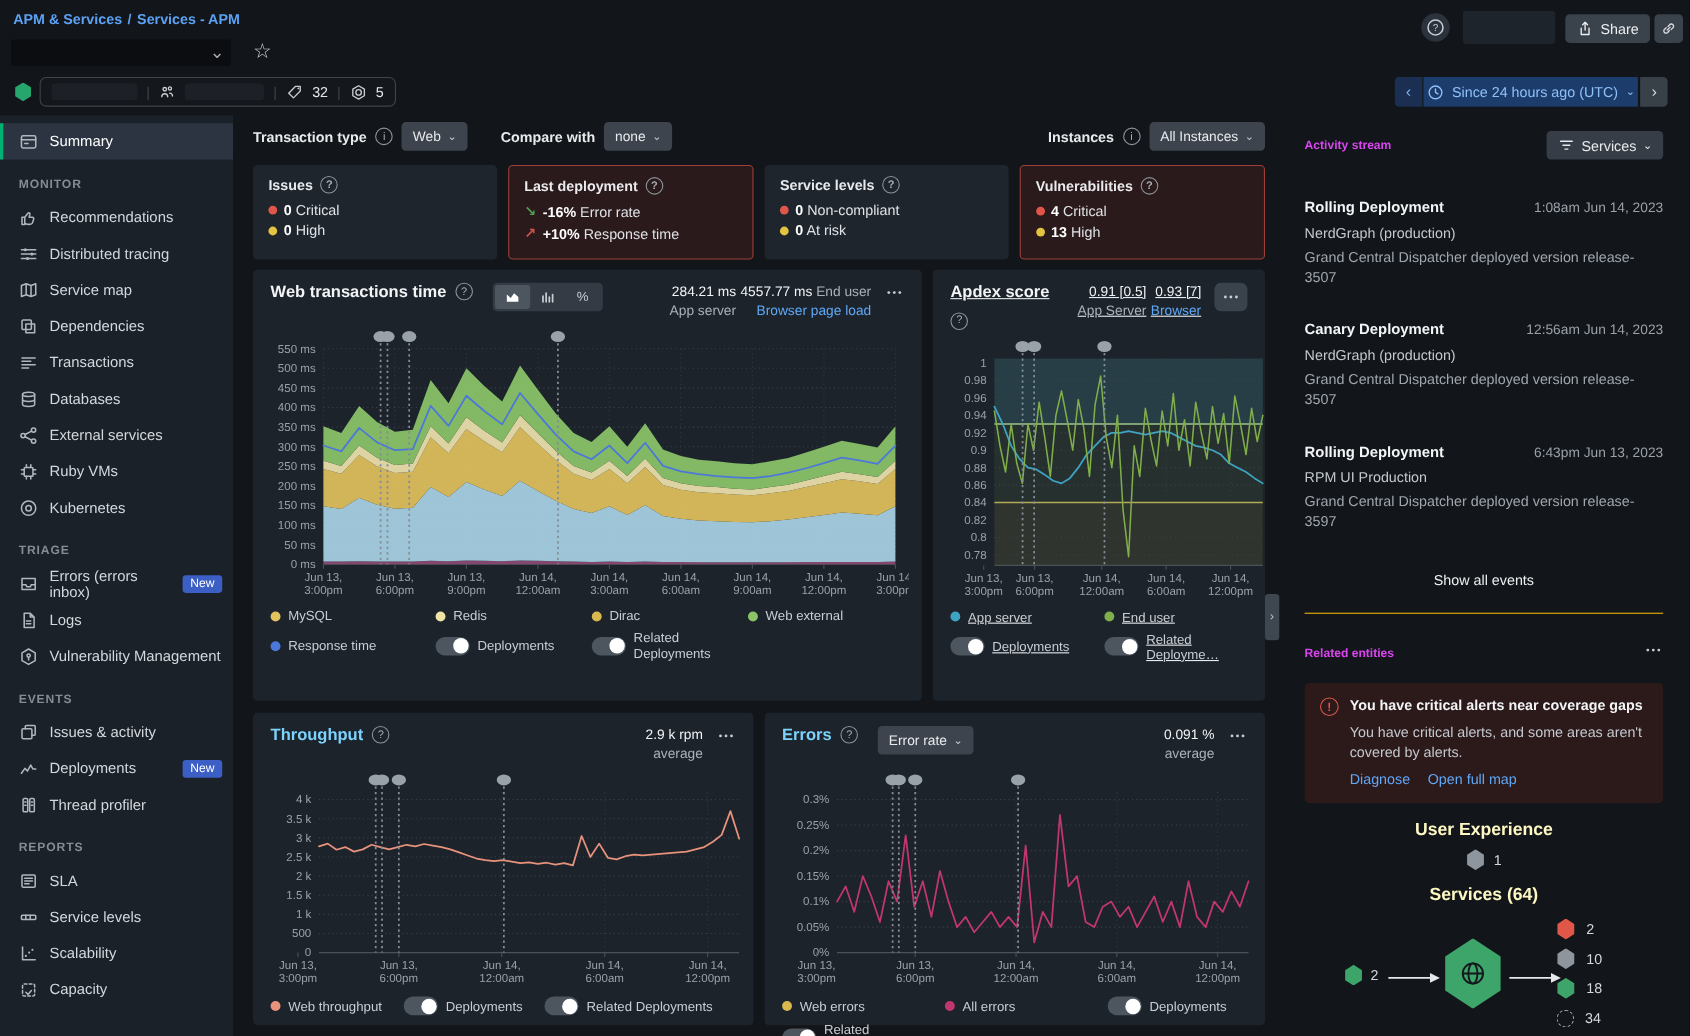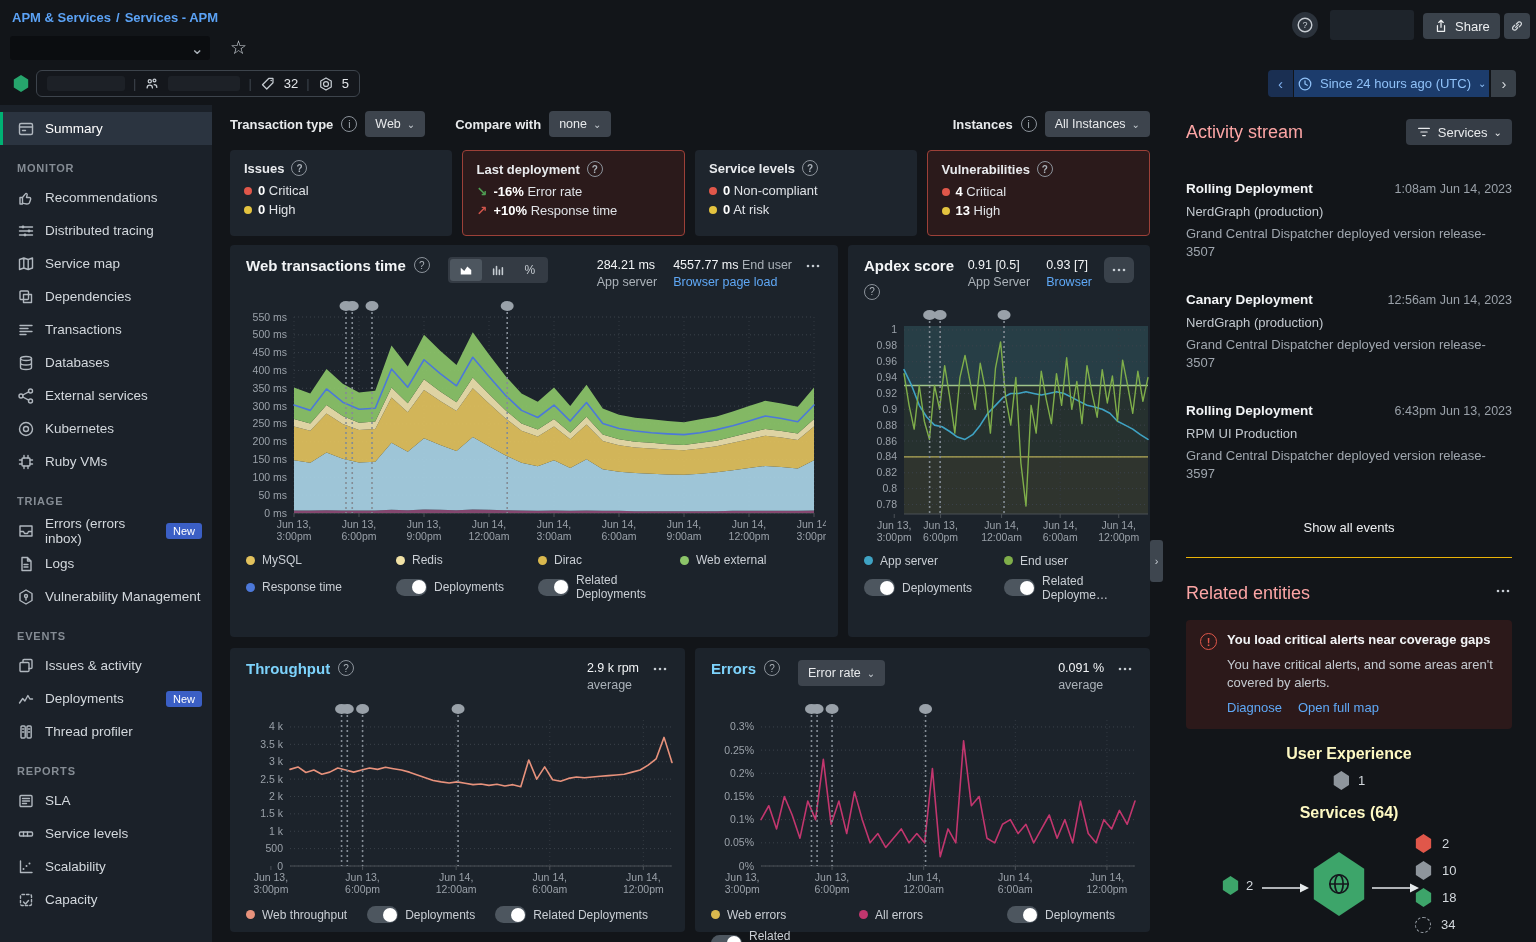--- a/index.html
+++ b/index.html
@@ -55,48 +55,48 @@
   .scard { flex:1; background:#1e252d; border-radius:4px; padding:10px 14px; }
   .scard.alert { background:#2b1a1b; border:1px solid #9c4038; }
   .scard-head { display:flex; align-items:center; gap:7px; font-size:13px; font-weight:bold; margin-bottom:7px; }
   .scard-row { display:flex; align-items:center; gap:6px; font-size:13px; margin-top:4px; color:#dfe2e6; }
   .dot { width:8px; height:8px; border-radius:50%; flex:none; }
   .scard-row b { color:#fff; }
   .trend-arrow { font-size:13px; font-weight:bold; }
 
   .panel { position:absolute; background:#1c232b; border-radius:4px; padding:12px 16px; }
   .p-wt  { left:230px; top:245px; width:608px; height:392px; }
-  .p-apx { left:848px; top:245px; width:302px; height:392px; }
+  .p-apx { left:848px; top:245px; width:302px; height:392px;text-decoration:underline; }
   .p-tp  { left:230px; top:648px; width:455px; height:284px; }
   .p-err { left:695px; top:648px; width:455px; height:284px; }
   .panel-head { display:flex; align-items:flex-start; gap:8px; }
   .panel-title { font-size:15px; font-weight:bold; color:#f2f4f6; }
   .panel-title.link { color:#7dd3fc; cursor:pointer; }
   .seg { display:flex; background:#343b44; border-radius:4px; padding:2px; margin-left:10px; }
   .seg button { width:32px; height:22px; background:transparent; border:0; border-radius:3px; color:#c6ccd2; cursor:pointer; display:flex; align-items:center; justify-content:center; font-size:12px; }
   .seg button.sel { background:#4d565f; color:#fff; }
-  .hvals { margin-left:auto; display:flex; gap:16px; text-align:left; font-size:12.5px; line-height:17px; }
+  .hvals { margin-left:auto; display:flex; gap:4px; text-align:right; font-size:12.5px; line-height:17px; }
   .hv b { color:#f2f4f6; font-weight:normal; }
   .hv .sub { color:#aab1b8; }
   .hv a { color:#5fa8f6; text-decoration:none; cursor:pointer; }
   .menu-btn { color:#c6ccd2; cursor:pointer; margin-left:4px; }
   .menu-btn .icon { width:18px; height:18px; }
   .menu-btn.boxed { background:#3a424b; border-radius:6px; width:30px; height:26px; display:flex; align-items:center; justify-content:center; }
 
   .legend { margin-top:6px; }
   .lrow { display:grid; align-items:center; margin-top:6px; }
   .litem { display:flex; align-items:center; gap:7px; font-size:12px; color:#c9ced4; }
   .ldot { width:9px; height:9px; border-radius:50%; flex:none; }
   .tgl { width:31px; height:17px; background:#4d565f; border-radius:9px; position:relative; flex:none; cursor:pointer; }
   .tgl::after { content:""; position:absolute; right:1.5px; top:1.5px; width:14px; height:14px; border-radius:50%; background:#fff; }
 
   
   .rpanel { position:absolute; left:1160px; top:105px; width:376px; height:837px; padding:14px 24px 0 26px; }
   .as-head { display:flex; align-items:center; }
-  .rp-title { font-size:18px; font-weight:normal; color:#fca5a5; }
+  .rp-title { font-size:11px; font-weight:bold; color:#d946ef; }
   .filters-btn { margin-left:auto; background:#363d46; border-radius:4px; height:26px; padding:0 10px; display:flex; align-items:center; gap:6px; font-size:13px; color:#e8eaec; cursor:pointer; }
   .events { margin-top:36px; }
   .event { margin-bottom:31px; }
   .ev-top { display:flex; align-items:baseline; }
   .ev-title { font-size:13.5px; font-weight:bold; color:#f2f4f6; }
   .ev-time { margin-left:auto; font-size:12.5px; color:#9aa1a9; }
   .ev-sub { font-size:13px; color:#c3c9cf; margin-top:8px; }
   .ev-desc { font-size:13px; color:#9fa6ae; margin-top:6px; line-height:18px; }
   .show-all { text-align:center; font-size:13px; color:#eceef0; padding:6px 0 22px 0; border-bottom:1px solid #eab308; cursor:pointer; }
   .re-head { display:flex; align-items:center; margin-top:24px; }
@@ -284,34 +284,34 @@
             <circle cx="13.5" cy="4" r="2"></circle>
             <circle cx="13.5" cy="14" r="2"></circle>
             <path d="M5.8 8l5.9-3.1M5.8 10l5.9 3.1"></path>
           </svg>
         </span>
         <span>External services</span>
       </div>
       <div class="side-item">
         <span class="icon i18">
           <svg viewBox="0 0 18 18">
+            <rect x="5" y="5" width="8" height="8" rx="1"></rect>
+            <path d="M7 5V2.5M11 5V2.5M7 15.5V13M11 15.5V13M5 7H2.5M5 11H2.5M15.5 7H13M15.5 11H13"></path>
+          </svg>
+        </span>
+        <span>Ruby VMs</span>
+      </div>
+      <div class="side-item">
+        <span class="icon i18">
+          <svg viewBox="0 0 18 18">
             <circle cx="9" cy="9" r="6.5"></circle>
             <circle cx="9" cy="9" r="2.5"></circle>
           </svg>
         </span>
         <span>Kubernetes</span>
-      </div>
-      <div class="side-item">
-        <span class="icon i18">
-          <svg viewBox="0 0 18 18">
-            <rect x="5" y="5" width="8" height="8" rx="1"></rect>
-            <path d="M7 5V2.5M11 5V2.5M7 15.5V13M11 15.5V13M5 7H2.5M5 11H2.5M15.5 7H13M15.5 11H13"></path>
-          </svg>
-        </span>
-        <span>Ruby VMs</span>
       </div>
       <div class="side-group-title">TRIAGE</div>
       <div class="side-item">
         <span class="icon i18">
           <svg viewBox="0 0 18 18">
             <path d="M3 4h12v10H3zM3 9.5h3.5l1 2h3l1-2H15"></path>
           </svg>
         </span>
         <span>Errors (errors inbox)</span>
         <span class="badge">New</span>
@@ -927,21 +927,21 @@
       <span class="rp-title">Related entities</span>
       <span class="menu-btn" style="margin-left:auto"><span class="icon"><svg viewBox="0 0 18 18">
               <circle cx="4" cy="9" r="1.3" fill="currentColor" stroke="none"></circle>
               <circle cx="9" cy="9" r="1.3" fill="currentColor" stroke="none"></circle>
               <circle cx="14" cy="9" r="1.3" fill="currentColor" stroke="none"></circle>
             </svg></span></span>
     </div>
     <div class="re-alert">
       <div class="re-alert-top">
         <span class="alert-ic">!</span>
-        <span class="re-alert-title">You load critical alerts near coverage gaps</span>
+        <span class="re-alert-title">You have critical alerts near coverage gaps</span>
       </div>
       <div class="re-alert-desc">You have critical alerts, and some areas aren't covered by alerts.</div>
       <div class="re-links">
         <a>Diagnose</a>
         <a>Open full map</a>
       </div>
     </div>
 
     <div class="cent ux-label">User Experience</div>
     <div class="hexrow">

